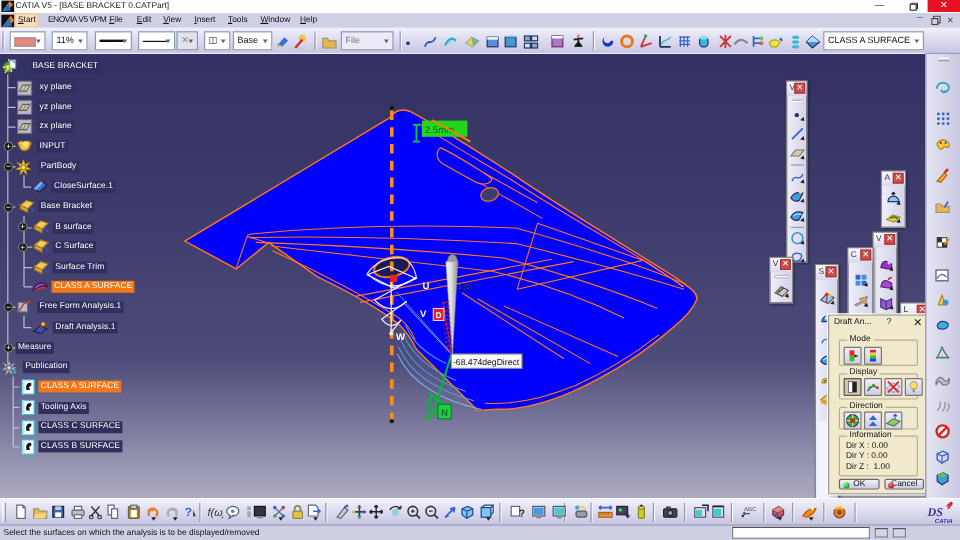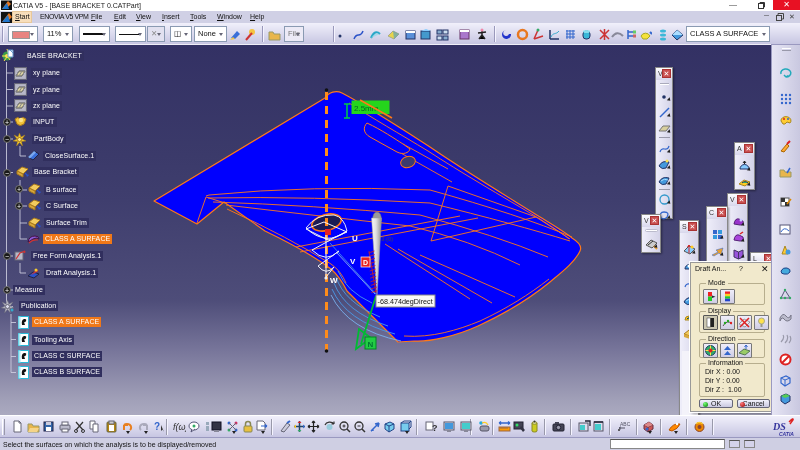--- a/index.html
+++ b/index.html
@@ -83,34 +83,34 @@
     <span class="abs" style="left:789px;top:2px;color:#444;font-size:7px">✕</span>
   </div>
   <div id="tb1">
     <div class="sep" style="left:2px"></div>
     <div class="dd" style="left:8px;width:30px"><span style="display:inline-block;width:18px;height:8px;background:#e88480;border:1px solid #999;vertical-align:middle;margin-top:2px"></span></div>
     <div class="dd" style="left:43px;width:30px">11%</div>
     <div class="dd" style="left:79px;width:31px"><span style="display:inline-block;width:20px;height:2px;background:#111;vertical-align:middle"></span></div>
     <div class="dd" style="left:115px;width:31px"><span style="display:inline-block;width:20px;height:1px;background:#111;vertical-align:middle"></span></div>
     <div class="dd" style="left:147px;width:18px;background:#e2e1f0;color:#888">✕</div>
     <div class="dd" style="left:170px;width:22px">◫</div>
-    <div class="dd" style="left:194px;width:33px">None</div>
+    <div class="dd" style="left:194px;width:33px">Base</div>
     <svg class="ic" style="left:229px">
         <path d="M2,10 L8,3 L11,6 L6,11 Z" fill="#3a6fd8"></path>
         <path d="M1,12 L4,9 L6,11 Z" fill="#f5c542"></path>
       </svg>
     <svg class="ic" style="left:244px">
         <circle cx="8" cy="4" r="3" fill="#f5c542"></circle>
         <path d="M2,12 L8,5" stroke="#c33" stroke-width="2" fill="none"></path>
       </svg>
     <div class="sep" style="left:262px"></div>
     <svg class="ic" style="left:268px">
         <path d="M1,4 L5,4 L6,6 L12,6 L12,12 L1,12 Z" fill="#e8b64c" stroke="#996"></path>
       </svg>
-    <div class="dd" style="left:284px;width:20px;background:#eceaf6;color:#777">File</div>
+    <div class="dd" style="left:284px;width:44px;background:#eceaf6;color:#777">File</div>
     <div class="sep" style="left:333px"></div>
     <svg class="ic" style="left:336px">
         <circle cx="4" cy="8" r="1.5" fill="#236"></circle>
       </svg>
     <svg class="ic" style="left:352px">
         <path d="M2,11 C5,3 8,11 11,3" stroke="#2a52c8" stroke-width="1.5" fill="none"></path>
       </svg>
     <svg class="ic" style="left:369px">
         <path d="M2,10 Q6,1 11,6" stroke="#2aa8c8" stroke-width="2" fill="none"></path>
         <path d="M2,10 Q6,4 11,6 Z" fill="#8fd8e8" opacity=".7"></path>

